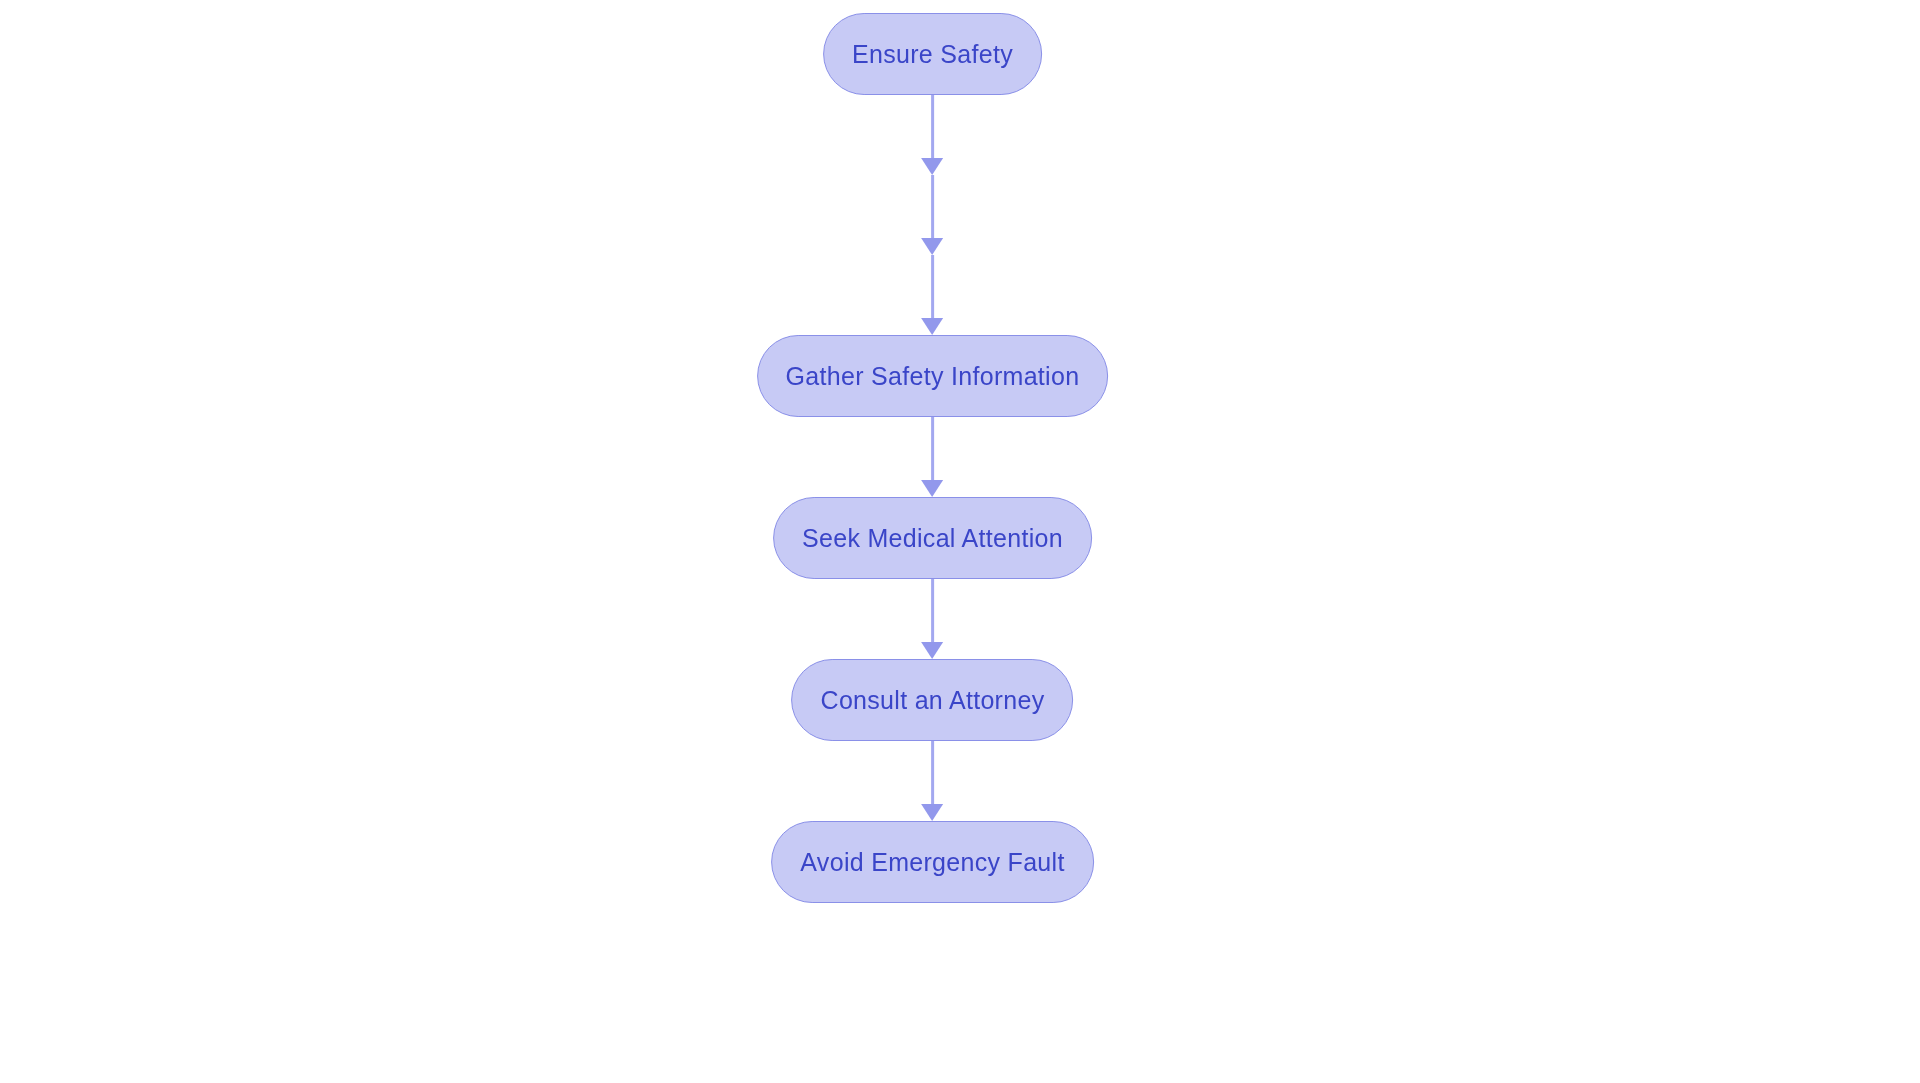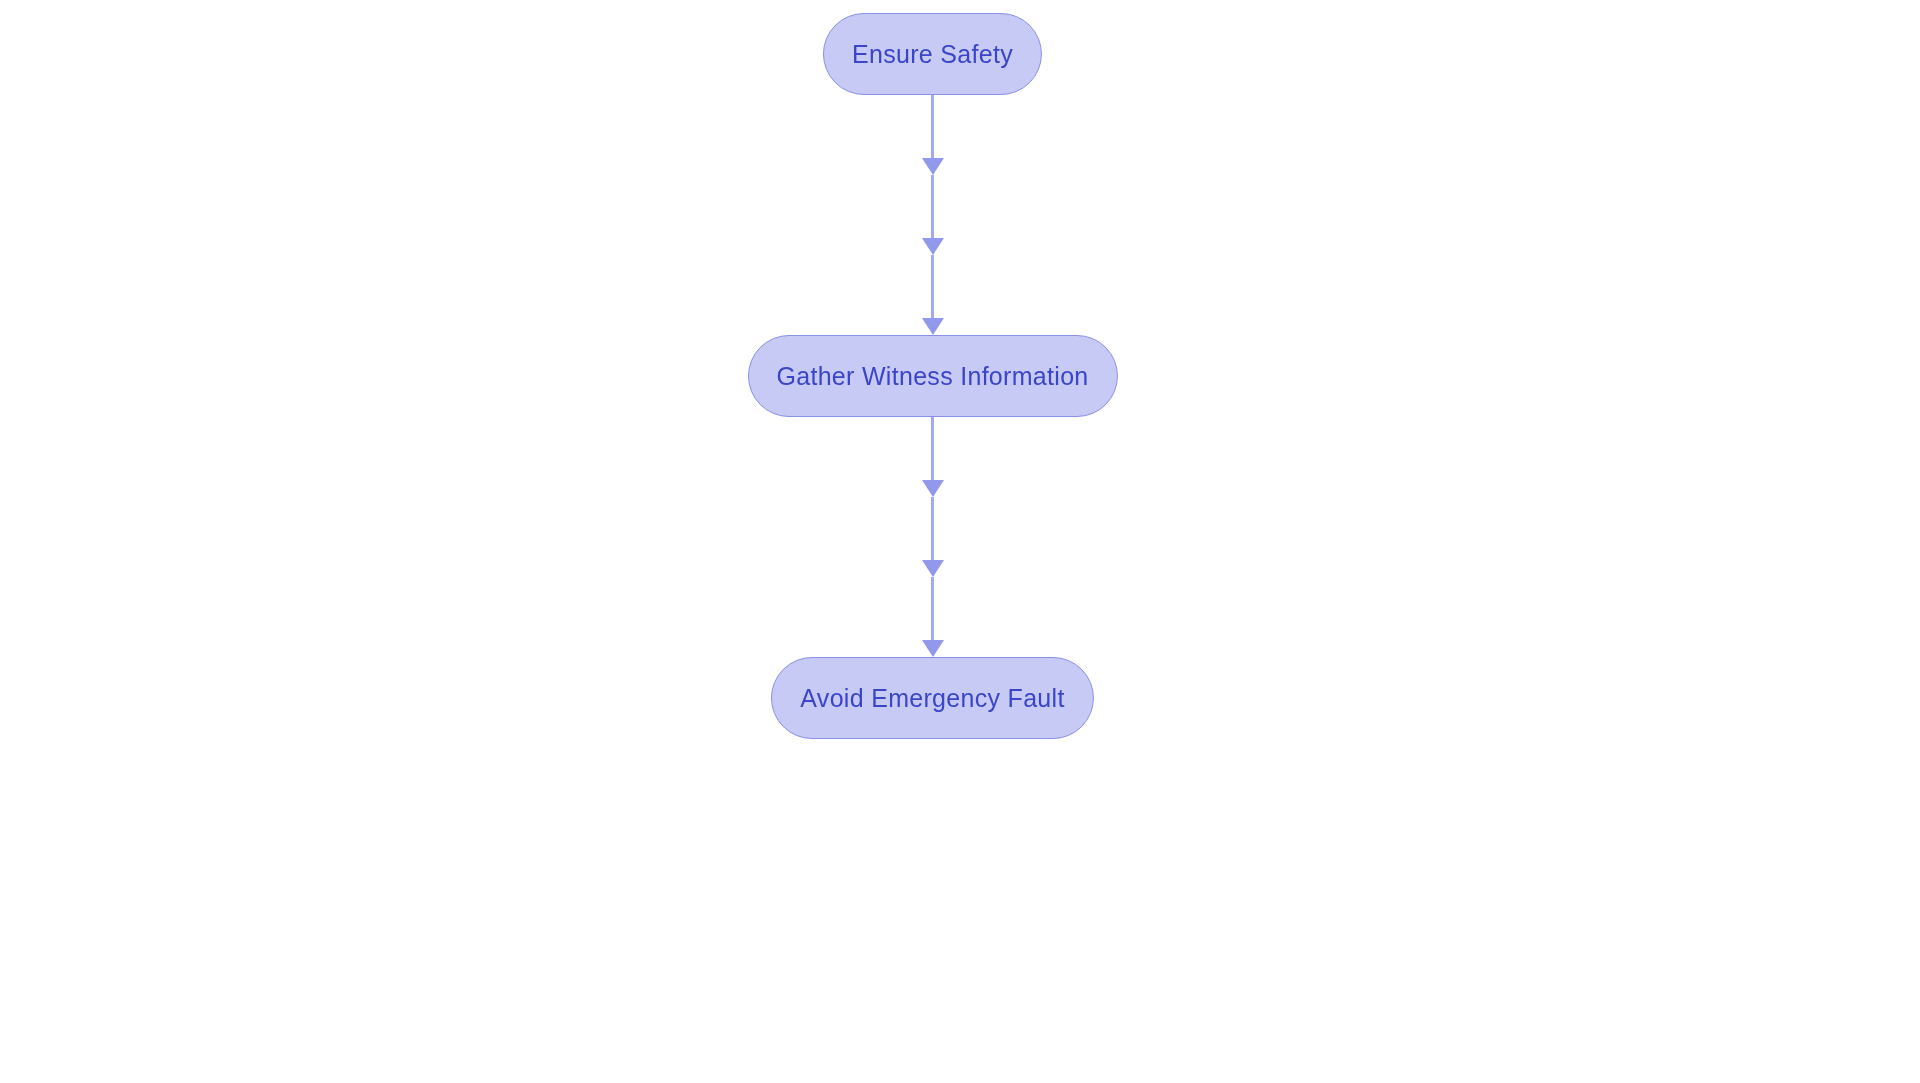--- a/index.html
+++ b/index.html
@@ -83,33 +83,35 @@
       <div class="line"></div>
       <div class="head"></div>
     </div>
 
 
     <div class="flow-arrow">
       <div class="line"></div>
       <div class="head"></div>
     </div>
 
-    <div class="flow-node">Gather Witness Information</div>
+    <div class="flow-node">Gather Safety Information</div>
 
     <div class="flow-arrow">
       <div class="line"></div>
       <div class="head"></div>
     </div>
 
+    <div class="flow-node">Seek Medical Attention</div>
 
     <div class="flow-arrow">
       <div class="line"></div>
       <div class="head"></div>
     </div>
 
+    <div class="flow-node">Consult an Attorney</div>
 
     <div class="flow-arrow">
       <div class="line"></div>
       <div class="head"></div>
     </div>
 
     <div class="flow-node">Avoid Emergency Fault</div>
 
   </div>
 </div>

